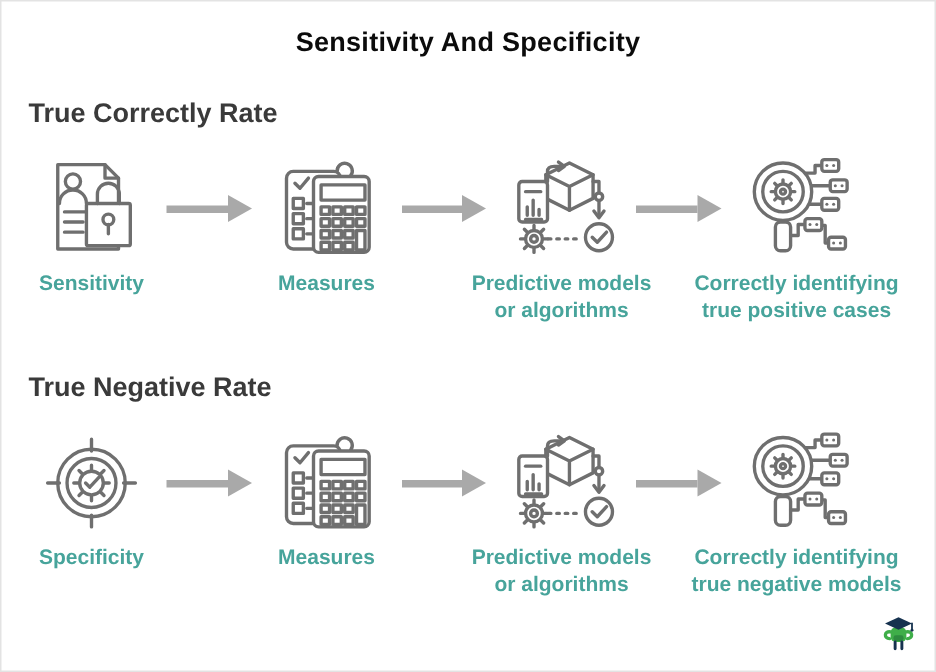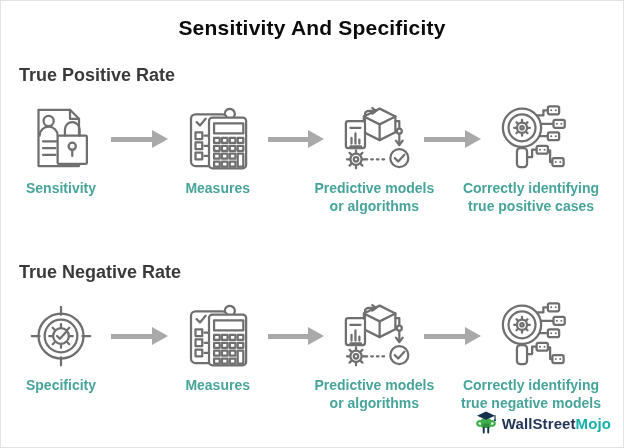--- a/index.html
+++ b/index.html
@@ -2,28 +2,28 @@
 <html><head>
 <meta charset="utf-8">
 <style>
   html,body { margin:0; padding:0; background:#fff; }
   .page {
     position:relative; width:624px; height:448px; box-sizing:border-box;
     background:#ffffff; border:1px solid #e3e3e3; overflow:hidden;
     font-family:"Liberation Sans", sans-serif;
   }
   .title {
-    margin:12px 0 0 0; text-align:center; font-size:21px; line-height:30px;
+    margin:12px 0 0 0; text-align:center; font-size:18px; line-height:30px;
     font-weight:700; color:#0b0b0b; letter-spacing:0.2px;
   }
   .section-heading {
     margin:0 0 0 18px; font-size:18px; line-height:23px; font-weight:700; color:#3a3a3a;
   }
   .section-heading.first  { margin-top:21px; }
-  .section-heading.second { margin-top:40px; }
+  .section-heading.second { margin-top:26px; }
   .flow-row {
     display:flex; align-items:flex-start;
     padding:0 52px 0 20px; margin-top:16px; height:118px;
   }
   .step { position:relative; width:80px; height:72px; display:flex; justify-content:center; }
   .icon { width:78px; height:72px; color:#6f6f6f; }
   .step-label {
     position:absolute; top:76px; left:50%; transform:translateX(-50%);
     text-align:center; font-size:14px; line-height:18px; font-weight:700; color:#47a49b;
   }
@@ -139,21 +139,21 @@
       <circle cx="32" cy="32" r="7" fill="#fff"></circle>
       <path d="M28.5 32 l2.5 2.5 l5.5 -6"></path>
     </g>
   </defs>
 </svg>
 
 <div class="page">
 
   <h1 class="title">Sensitivity And Specificity</h1>
 
-  <h2 class="section-heading first">True Positive Rate</h2>
+  <h2 class="section-heading first">True Correctly Rate</h2>
 
   <div class="flow-row">
     <div class="step">
       <svg class="icon" viewBox="0 0 64 64">
           <use href="#sym-doc-lock"></use>
         </svg>
       <div class="step-label">
         <span>Sensitivity</span>
         <span></span>
       </div>
@@ -256,16 +256,15 @@
     <svg width="24" height="27" viewBox="0 0 32 36">
       <path d="M9 15 C3 14 3 21 8 21" fill="none" stroke="#3fae49" stroke-width="3" stroke-linecap="round"></path>
       <path d="M23 15 C29 14 29 21 24 21" fill="none" stroke="#3fae49" stroke-width="3" stroke-linecap="round"></path>
       <rect x="9" y="11" width="14" height="13" rx="4.5" fill="#3fae49"></rect>
       <rect x="11.5" y="18" width="9" height="5" rx="2.2" fill="#2e8b3f"></rect>
       <path d="M13 24 V30 M19 24 V30" stroke="#16324f" stroke-width="2.6" stroke-linecap="round"></path>
       <polygon points="16,2 28,7.5 16,13 4,7.5" fill="#16324f"></polygon>
       <path d="M28 7.5 V12.5" stroke="#16324f" stroke-width="1.6" stroke-linecap="round"></path>
       <circle cx="28" cy="13.5" r="1.3" fill="#16324f"></circle>
     </svg>
-    <div class="logo-text"><span class="navy">WallStreet</span><span class="teal">Mojo</span></div>
   </div>
 
 </div>
 
 </body></html>

